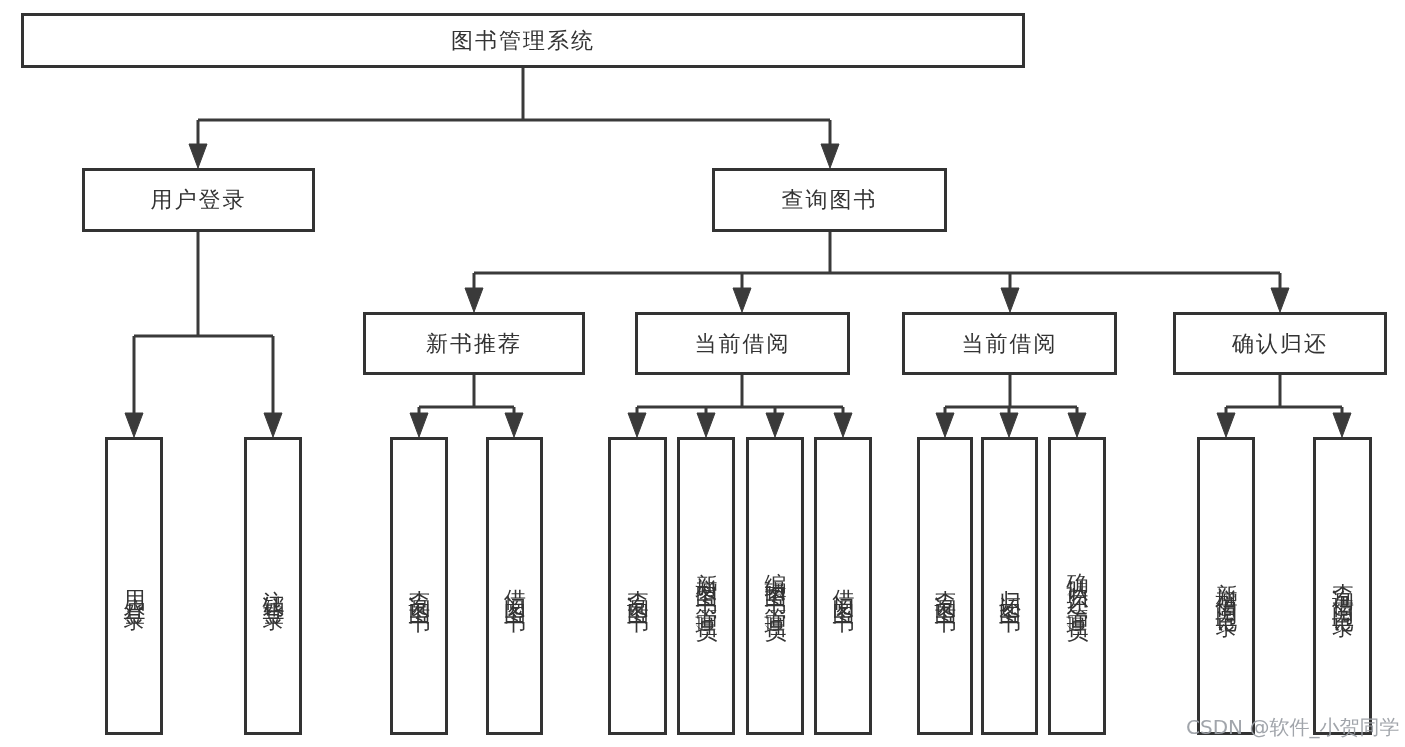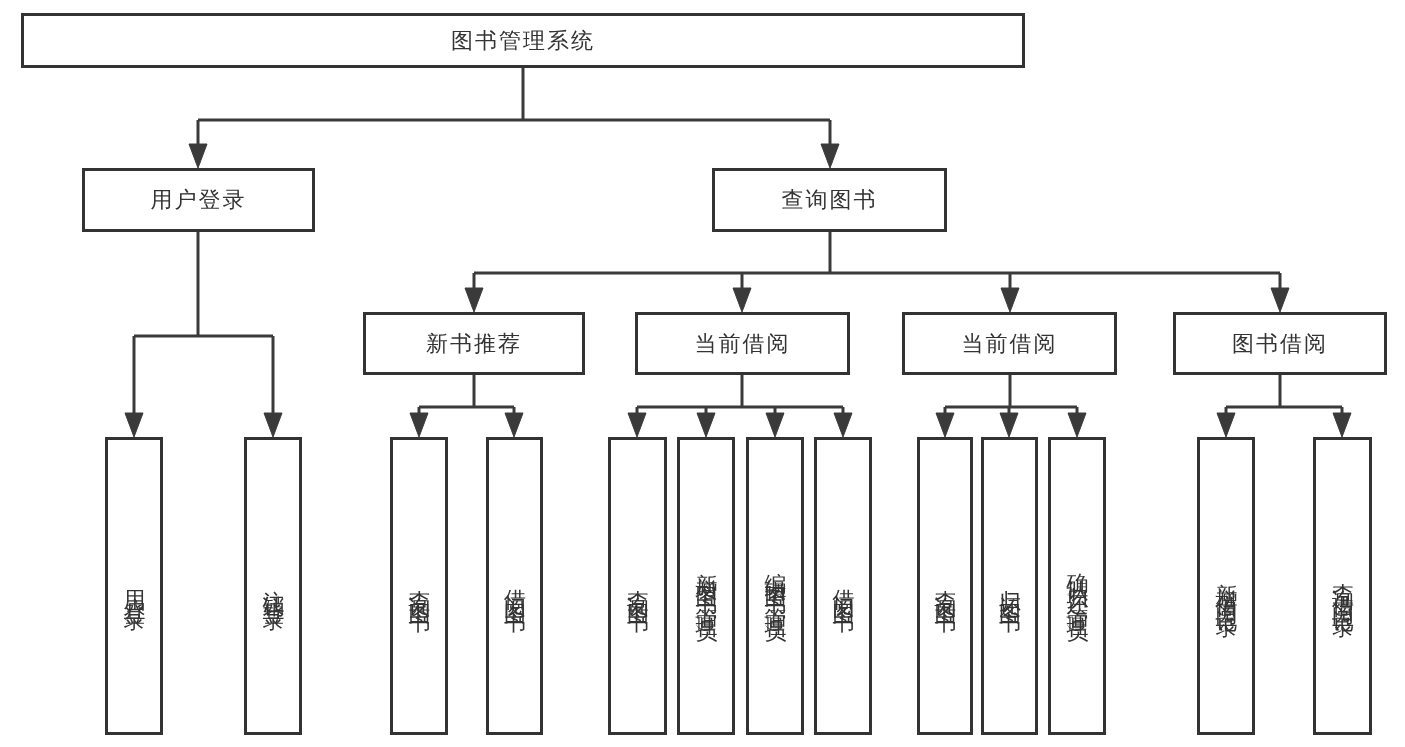--- a/index.html
+++ b/index.html
@@ -145,21 +145,21 @@
   <div class="node" style="left:363px; top:312px; width:222px; height:63px;">
     <span class="hlabel">新书推荐</span>
   </div>
   <div class="node" style="left:635px; top:312px; width:215px; height:63px;">
     <span class="hlabel">当前借阅</span>
   </div>
   <div class="node" style="left:902px; top:312px; width:215px; height:63px;">
     <span class="hlabel">当前借阅</span>
   </div>
   <div class="node" style="left:1173px; top:312px; width:214px; height:63px;">
-    <span class="hlabel">图书借阅</span>
+    <span class="hlabel">确认归还</span>
   </div>
 
   <div class="node leaf" style="left:105px; width:58px;">
     <span class="vlabel">用户登录</span>
   </div>
   <div class="node leaf" style="left:244px; width:58px;">
     <span class="vlabel">注销登录</span>
   </div>
 
   <div class="node leaf" style="left:390px; width:58px;">
@@ -192,14 +192,15 @@
     <span class="vlabel">确认归还（管理员）</span>
   </div>
 
   <div class="node leaf" style="left:1197px; width:58px;">
     <span class="vlabel">新增借阅记录</span>
   </div>
   <div class="node leaf" style="left:1313px; width:59px;">
     <span class="vlabel">查询借阅记录</span>
   </div>
 
+  <div class="watermark">CSDN @软件_小贺同学</div>
 
 </div>
 
 </body></html>

